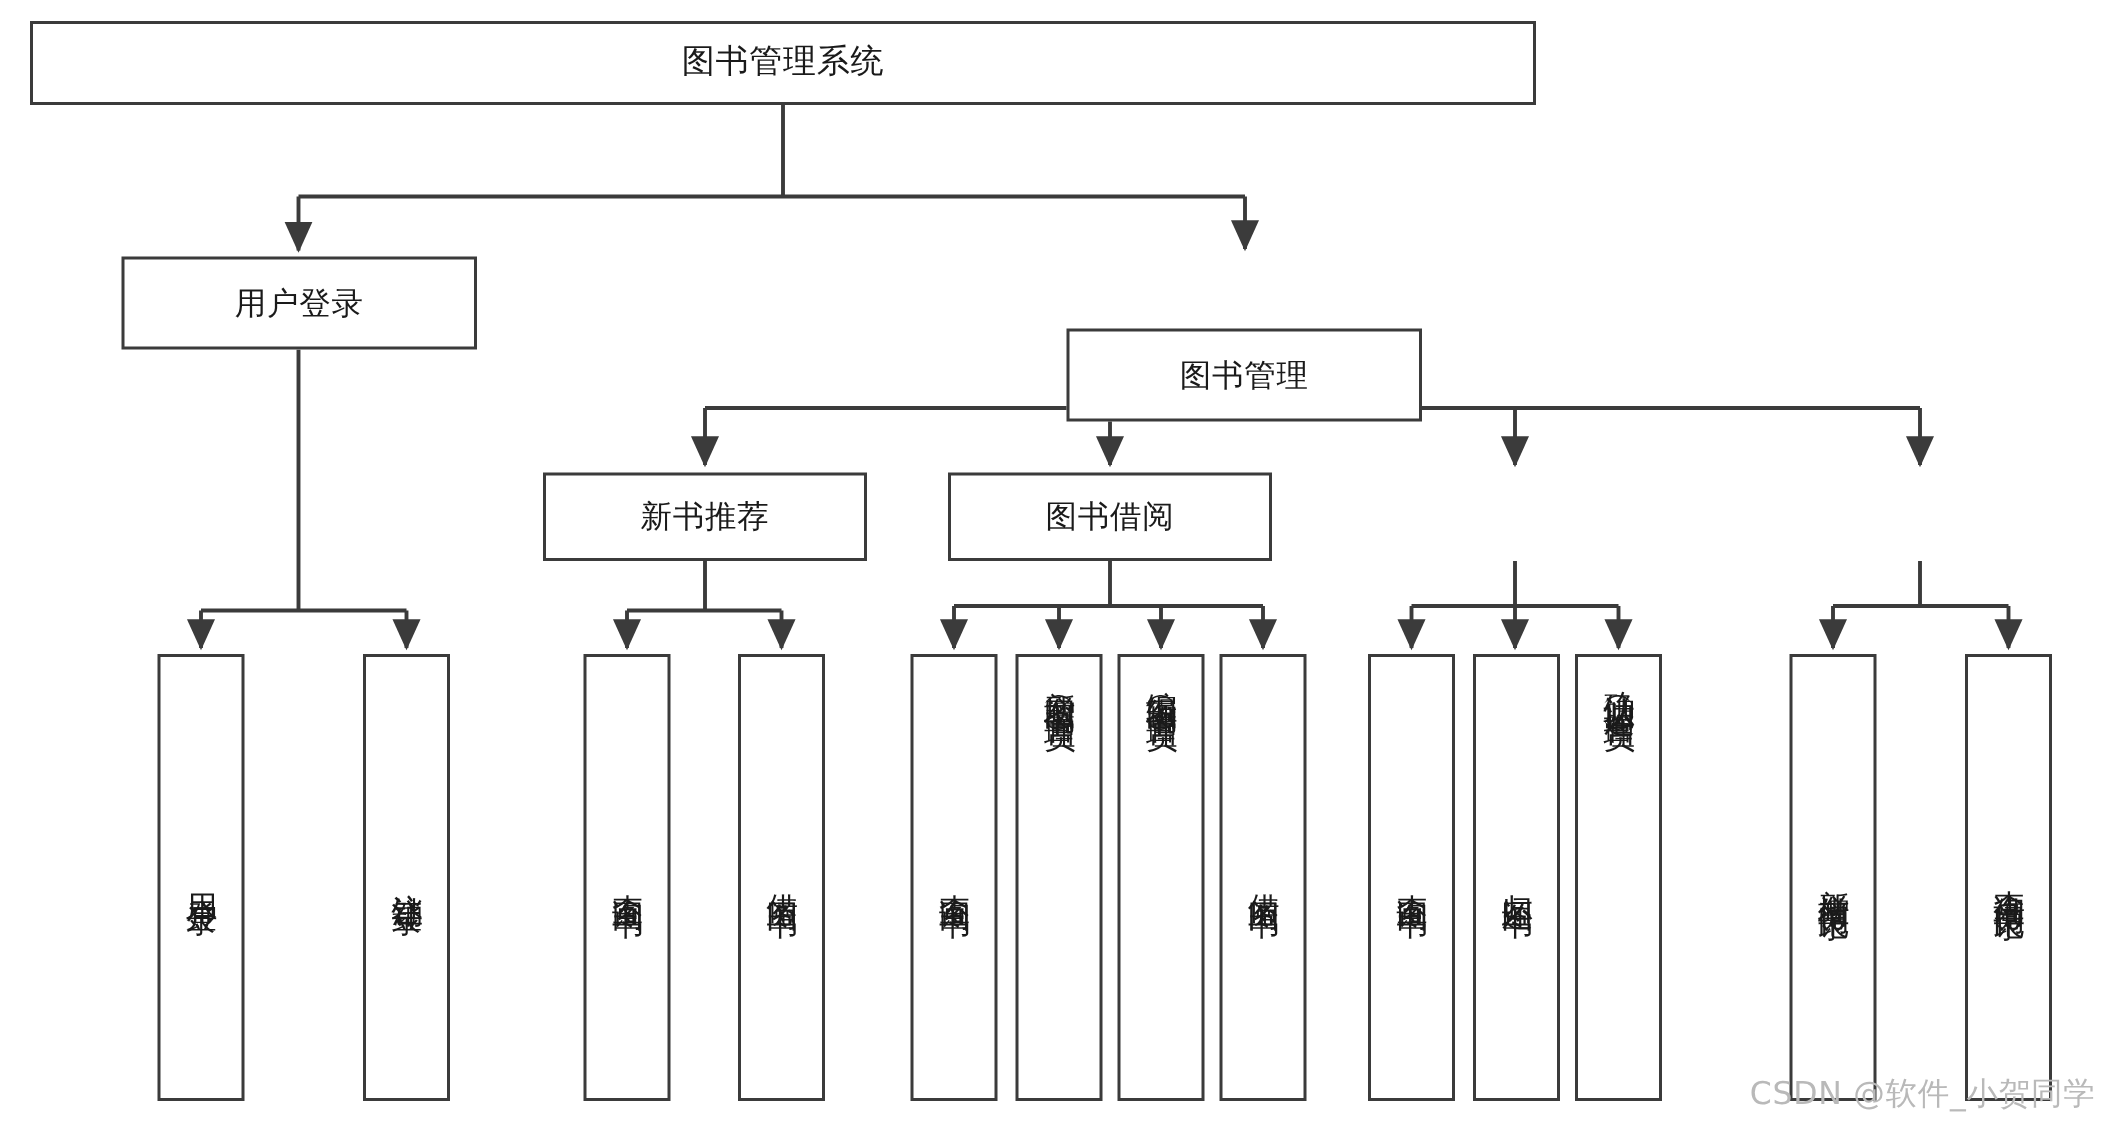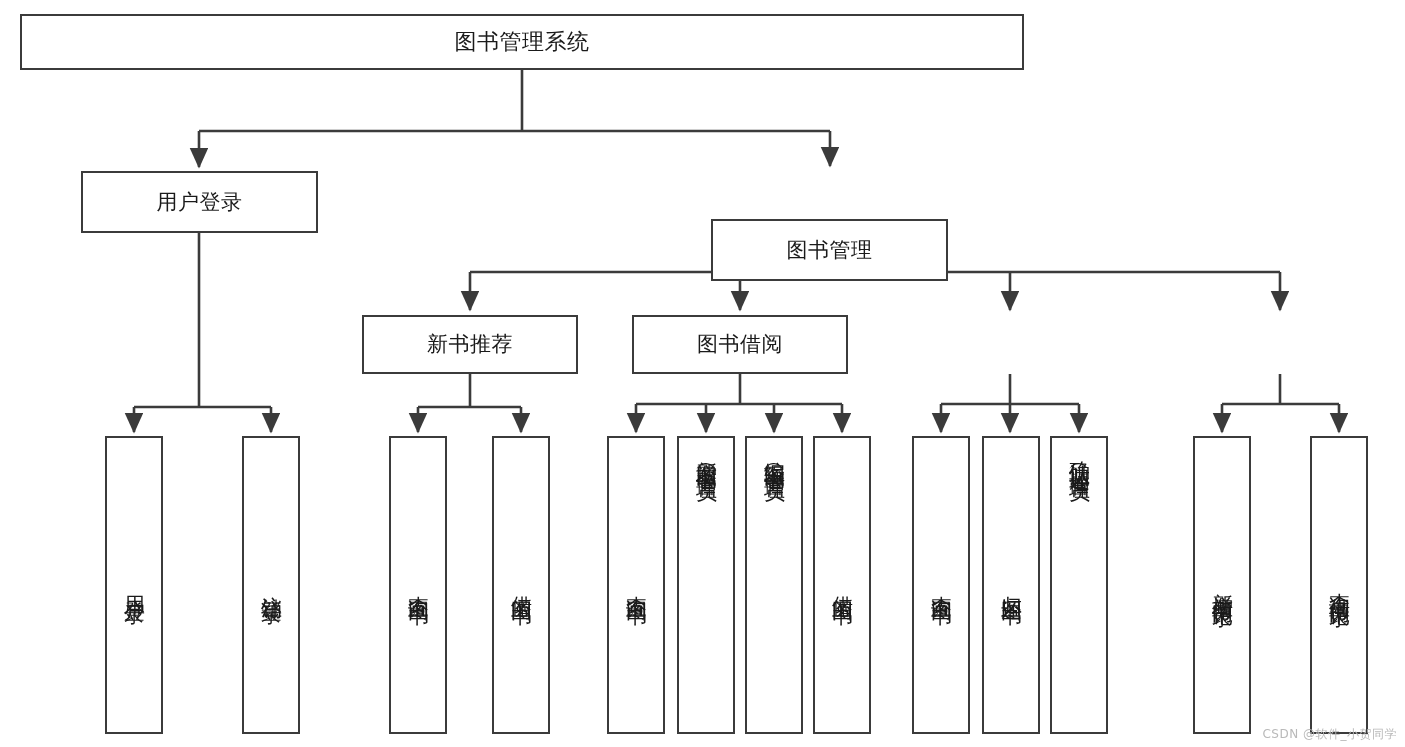--- a/index.html
+++ b/index.html
@@ -70,21 +70,21 @@
     align-self: center;
   }
   .node.vert.top .node-label {
     align-self: flex-start;
     margin-top: 6px;
   }
   #watermark {
     position: absolute;
     right: 8px;
     bottom: 4px;
-    font-size: 12px;
+    font-size: 21px;
     color: #b9b9b9;
     letter-spacing: 0.5px;
     white-space: nowrap;
     user-select: none;
   }
 </style>
 </head>
 <body>
 
 <div id="diagram-canvas">

